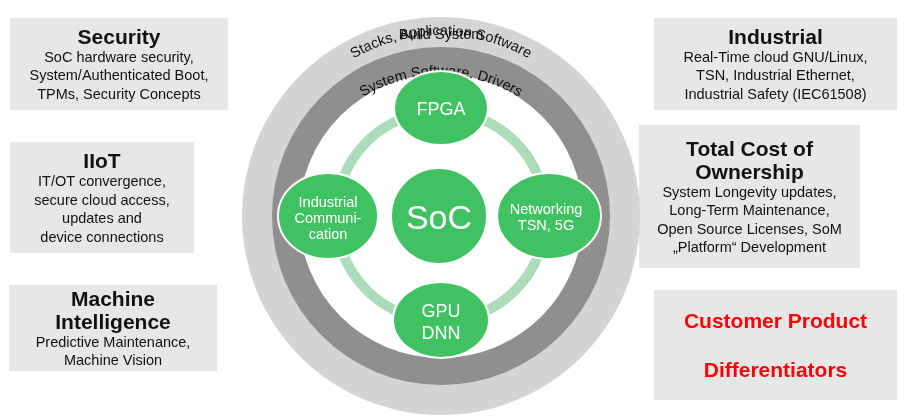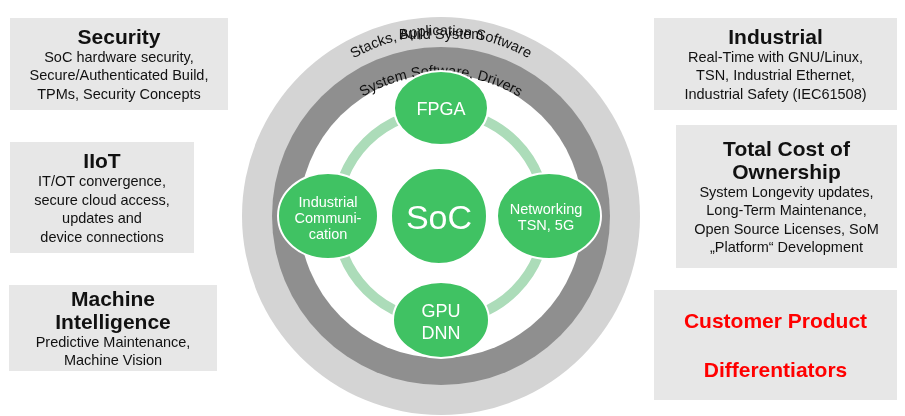--- a/index.html
+++ b/index.html
@@ -14,47 +14,47 @@
   #diagram { position:absolute; left:0; top:0; }
   .ring-label { font-family:"Liberation Sans", sans-serif; font-size:14.5px; fill:#111; }
   .node-label { font-family:"Liberation Sans", sans-serif; fill:#ffffff; }
 </style>
 </head>
 <body>
 
 <div class="box" style="left:10px; top:18px; width:218px; height:92px;">
   <div class="title">Security</div>
   <div class="line">SoC hardware security,</div>
-  <div class="line">Secure/Authenticated  Build,</div>
+  <div class="line">System/Authenticated  Boot,</div>
   <div class="line">TPMs, Security Concepts</div>
 </div>
 
 <div class="box" style="left:10px; top:142px; width:184px; height:111px;">
   <div class="title">IIoT</div>
   <div class="line">IT/OT  convergence,</div>
   <div class="line">secure cloud access,</div>
   <div class="line">updates and</div>
   <div class="line">device connections</div>
 </div>
 
 <div class="box" style="left:9px; top:285px; width:208px; height:86px;">
   <div class="title">Machine</div>
   <div class="title">Intelligence</div>
   <div class="line">Predictive Maintenance,</div>
   <div class="line">Machine Vision</div>
 </div>
 
 <div class="box" style="left:654px; top:18px; width:243px; height:92px;">
   <div class="title">Industrial</div>
-  <div class="line">Real-Time with GNU/Linux,</div>
+  <div class="line">Real-Time cloud GNU/Linux,</div>
   <div class="line">TSN, Industrial Ethernet,</div>
   <div class="line">Industrial Safety (IEC61508)</div>
 </div>
 
-<div class="box" style="left:676px; top:125px; width:221px; height:143px;">
+<div class="box" style="left:639px; top:125px; width:221px; height:143px;">
   <div class="title">Total Cost of</div>
   <div class="title">Ownership</div>
   <div class="line">System Longevity updates,</div>
   <div class="line">Long-Term Maintenance,</div>
   <div class="line">Open Source Licenses, SoM</div>
   <div class="line">„Platform“ Development</div>
 </div>
 
 <div class="box red" style="left:654px; top:290px; width:243px; height:110px;gap:22px;">
   <div class="title">Customer Product</div>

